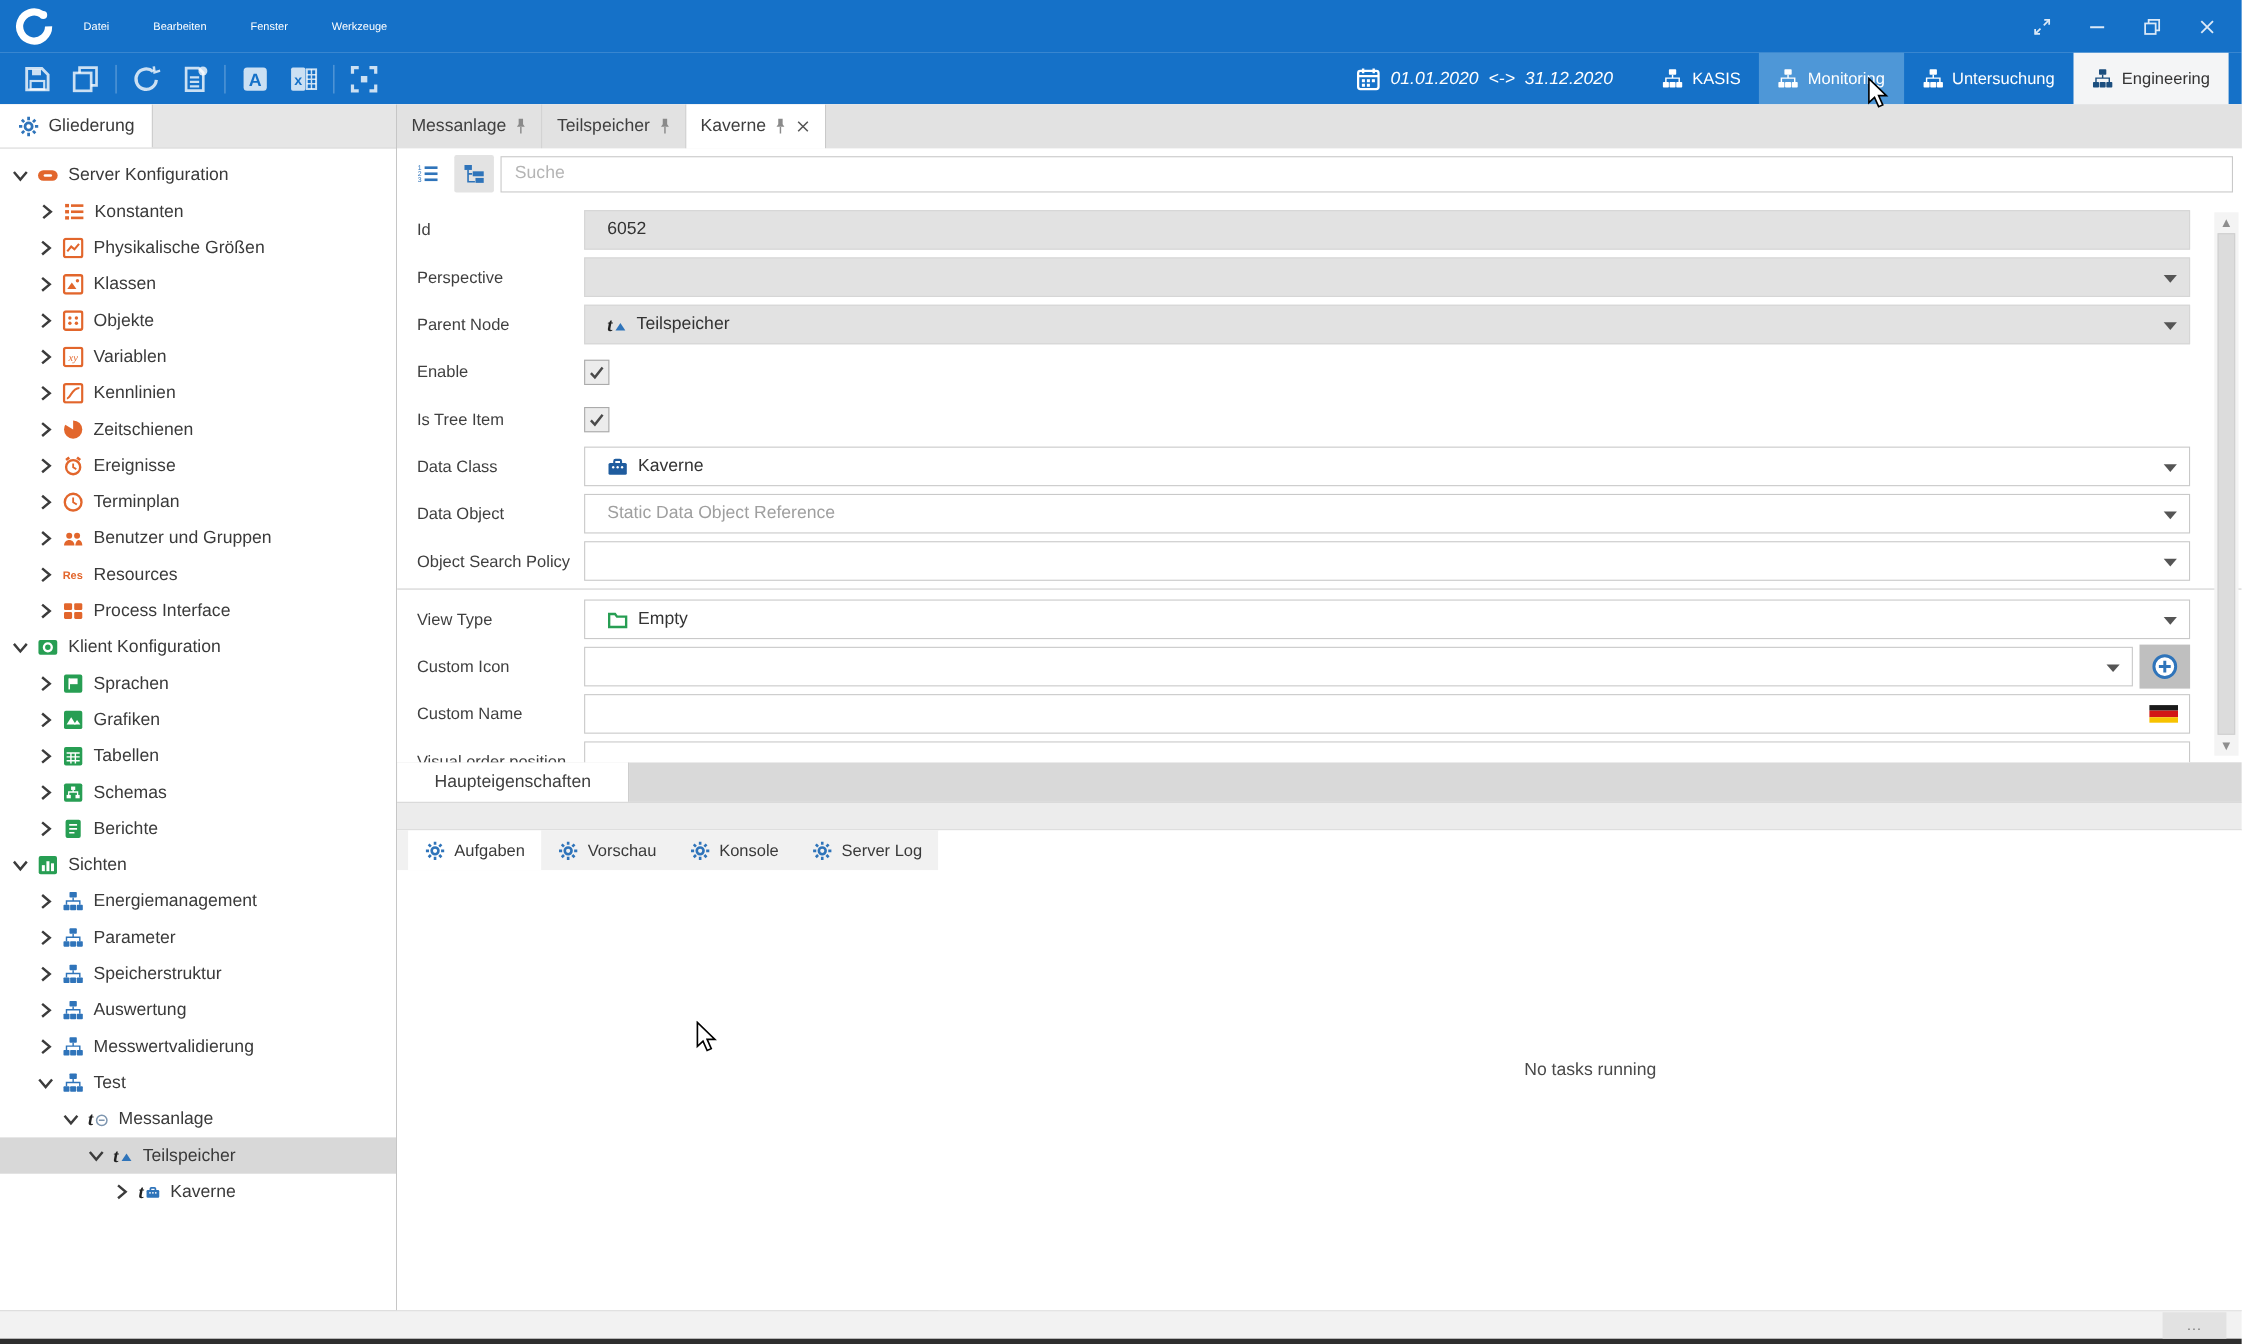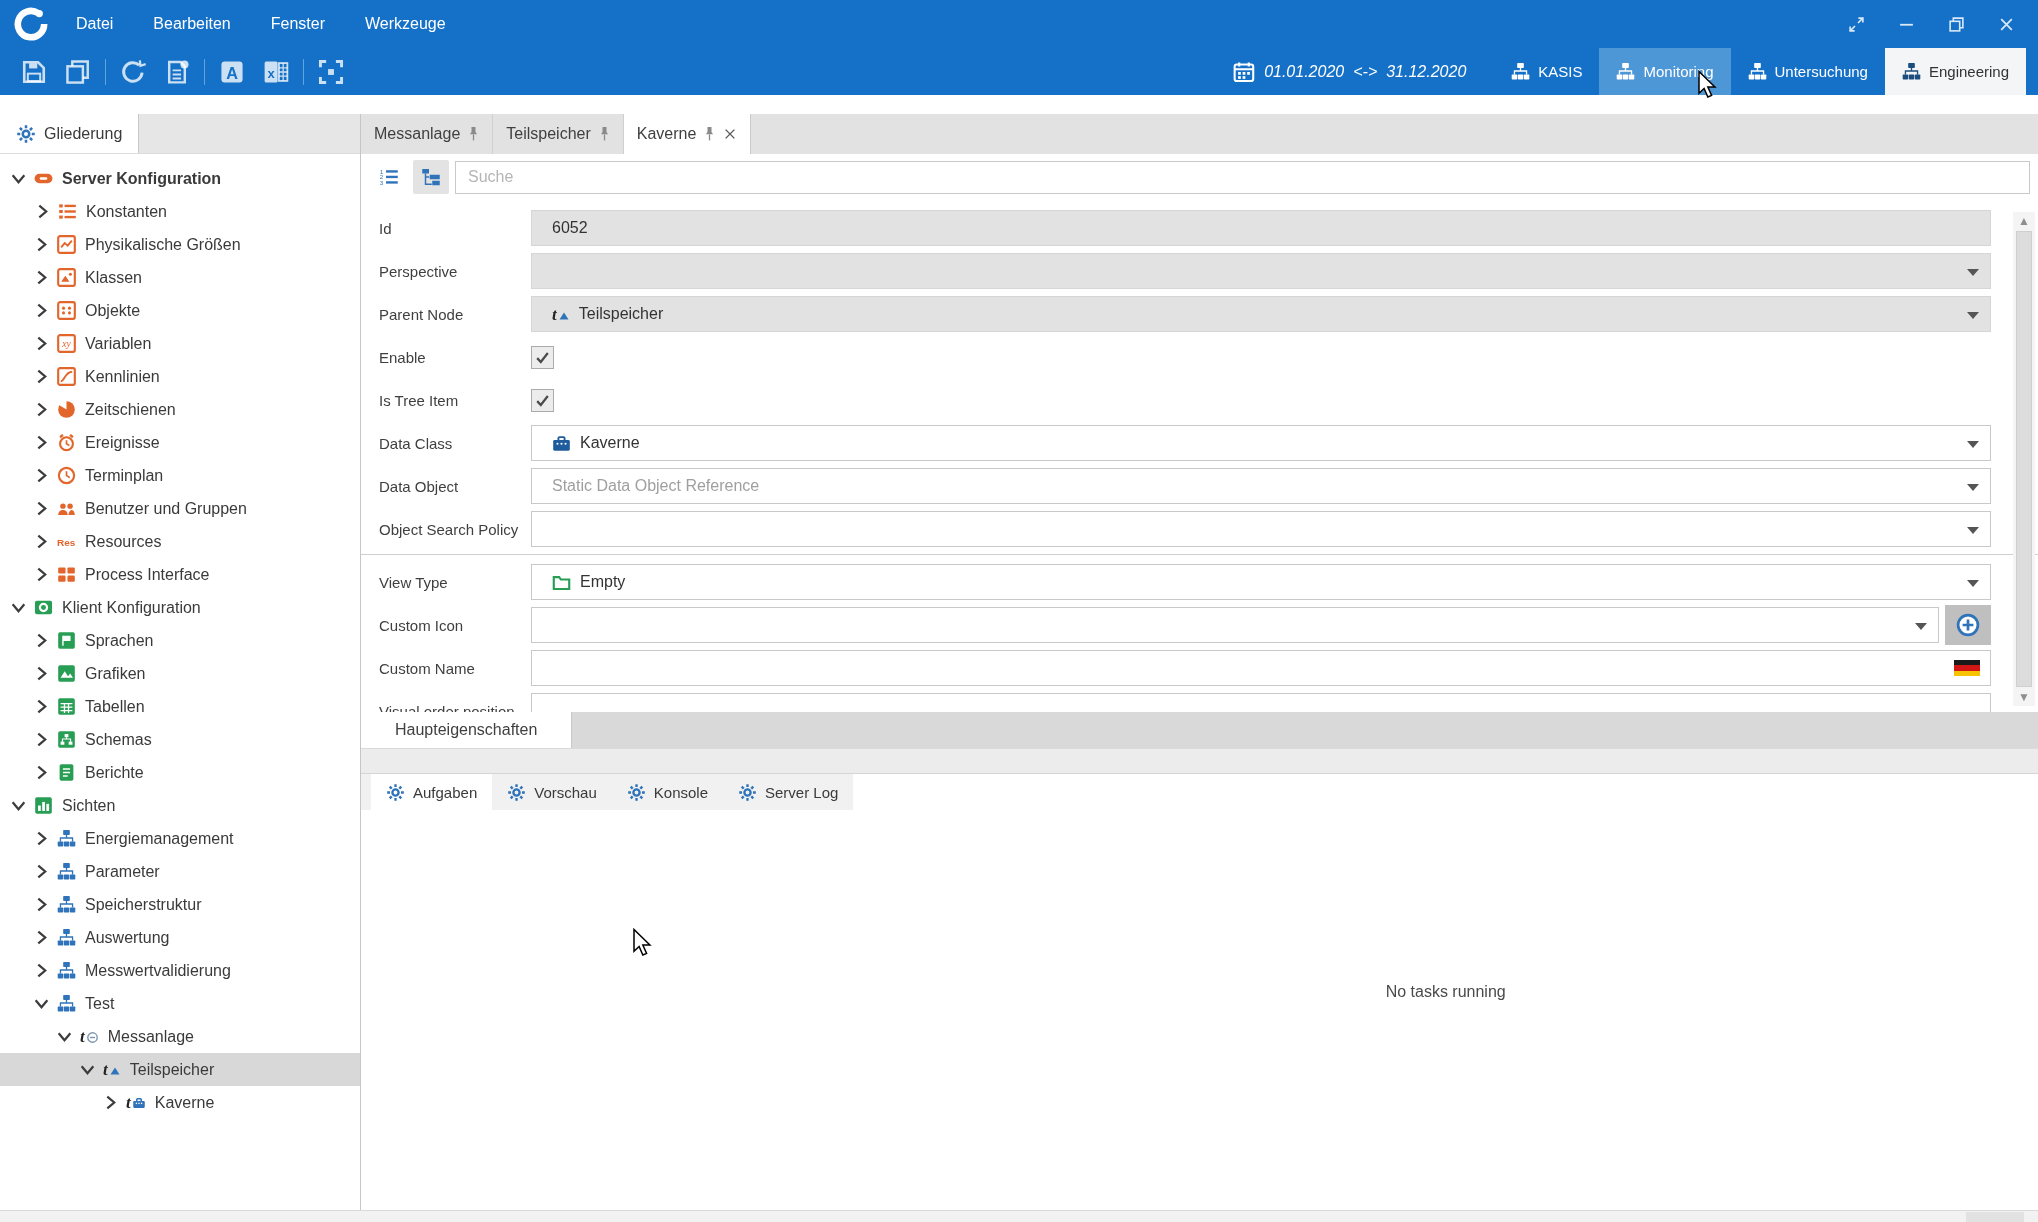--- a/index.html
+++ b/index.html
@@ -3,40 +3,40 @@
 <meta charset="utf-8">
 <style>
   * { box-sizing: border-box; margin: 0; padding: 0; }
   html,body { width:2038px; height:1222px; overflow:hidden; }
   body { font-family:"Liberation Sans", sans-serif; font-size:15px; color:#3a3a3a; background:#fff; position:relative; }
 
   
   .titlebar { height:48px; background:#1571c8; display:flex; align-items:center; color:#fff; padding:0 10px; }
   .logo { width:34px; height:34px; margin:0 8px 0 4px; display:flex; align-items:center; justify-content:center; }
   .menubar { display:flex; height:100%; align-items:center; }
-  .menu-item { padding:12px 20px; height:100%; display:flex; align-items:center; font-size:16px; cursor:default; }
+  .menu-item { padding:12px 20px; height:100%; display:flex; align-items:center; font-size:10px; cursor:default; }
   .win-controls { margin-left:auto; display:flex; align-items:center; gap:6px; }
   .win-btn { width:44px; height:34px; display:flex; align-items:center; justify-content:center; color:#dbe9f7; }
   .win-btn .icon { width:17px; height:17px; }
 
   .toolbar { height:47px; background:#1571c8; display:flex; align-items:center; padding:0 12px; }
   .tb-btn { width:44px; height:38px; display:flex; align-items:center; justify-content:center; color:rgba(255,255,255,.78); }
   .tb-btn .icon { width:26px; height:26px; }
   .tb-sep { width:1px; height:26px; background:rgba(255,255,255,.35); margin:0 5px; }
   .tb-right { margin-left:auto; display:flex; align-items:center; height:100%; }
   .date-range { display:flex; align-items:center; gap:9px; color:#fff; font-style:italic; font-size:16px; margin-right:28px; }
   .date-range .icon { width:22px; height:22px; font-style:normal; }
   .persp-btn { height:100%; display:flex; align-items:center; gap:8px; padding:0 17px; color:#fff; font-size:15px; }
   .persp-btn .icon { width:19px; height:19px; }
   .persp-btn.hovered { background:#4e97d7; }
   .persp-btn.active { background:#f4f5f6; color:#333; }
   .persp-btn.active .icon { color:#1b4e7e; }
 
   
-  .main { display:flex; height:1096px; background:#fff;margin-top:19px; }
+  .main { display:flex; height:1096px; background:#fff; }
   .icon { display:inline-flex; align-items:center; justify-content:center; flex:none; }
   .icon svg { width:100%; height:100%; display:block; }
 
   
   .sidebar { width:361px; flex:none; border-right:1px solid #c6c6c6; display:flex; flex-direction:column; background:#fff; }
   .side-tabstrip { height:40px; background:#e6e6e6; display:flex; align-items:stretch; border-bottom:1px solid #dcdcdc; }
   .side-tab { background:#fff; display:flex; align-items:center; gap:8px; padding:0 16px; font-size:16px; color:#3a3a3a; border-right:1px solid #c9c9c9; }
   .side-tab .icon { width:20px; height:20px; color:#2f74ba; }
   .tree { flex:1; padding-top:8px; overflow:hidden; }
   .tree-row { height:33px; display:flex; align-items:center; font-size:16px; color:#3a3a3a; white-space:nowrap; }
@@ -305,21 +305,21 @@
               <circle cx="8" cy="8" r="2.6" fill="none" stroke="currentColor" stroke-width="2"></circle>
               <g stroke="currentColor" stroke-width="2">
                 <path d="M8 1v2.4M8 12.6V15M1 8h2.4M12.6 8H15M3.1 3.1l1.7 1.7M11.2 11.2l1.7 1.7M12.9 3.1l-1.7 1.7M4.8 11.2l-1.7 1.7"></path>
               </g>
             </svg>
           </span>
         <span>Gliederung</span>
       </div>
     </div>
     <div class="tree" id="tree">
-        <div class="tree-row" style="padding-left: 10px; font-weight: bold;">
+        <div class="tree-row" style="padding-left: 10px;">
           <span class="icon tree-chevron expanded">
             <svg viewBox="0 0 16 16">
               <polyline points="5,2.5 11.5,8 5,13.5" fill="none" stroke="currentColor" stroke-width="2.1"></polyline>
             </svg>
           </span>
           <span class="icon tree-icon" style="color:#e2662c">
             <svg viewBox="0 0 16 16">
               <rect x="0.5" y="4" width="15" height="8" rx="4" fill="currentColor"></rect>
               <rect x="4.8" y="7" width="6.4" height="2" rx="1" fill="#fff"></rect>
             </svg>

